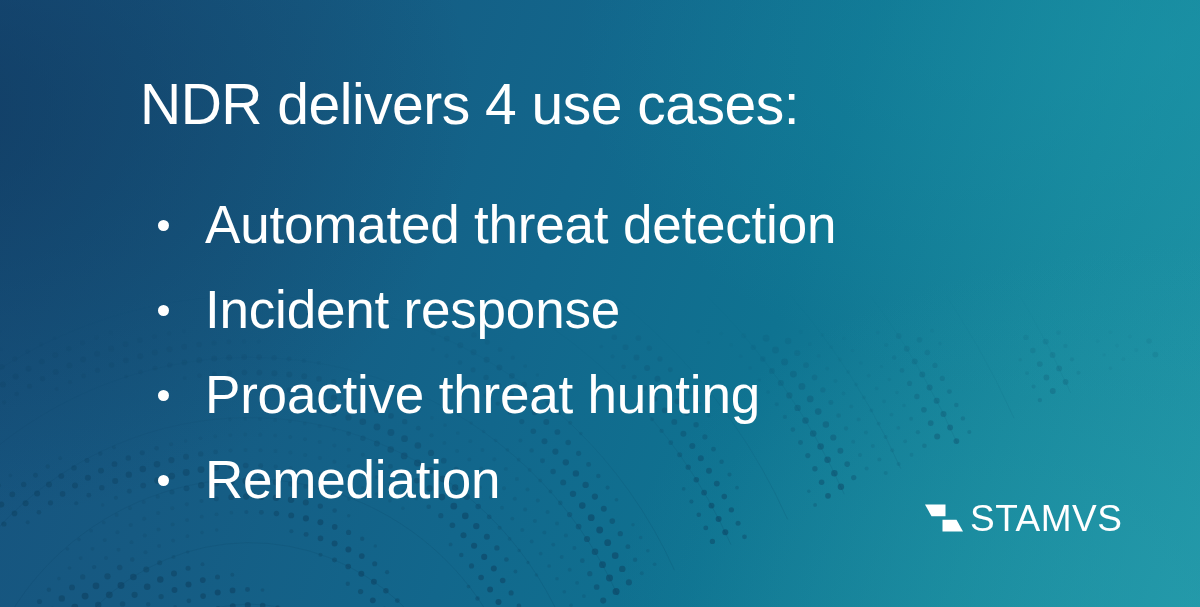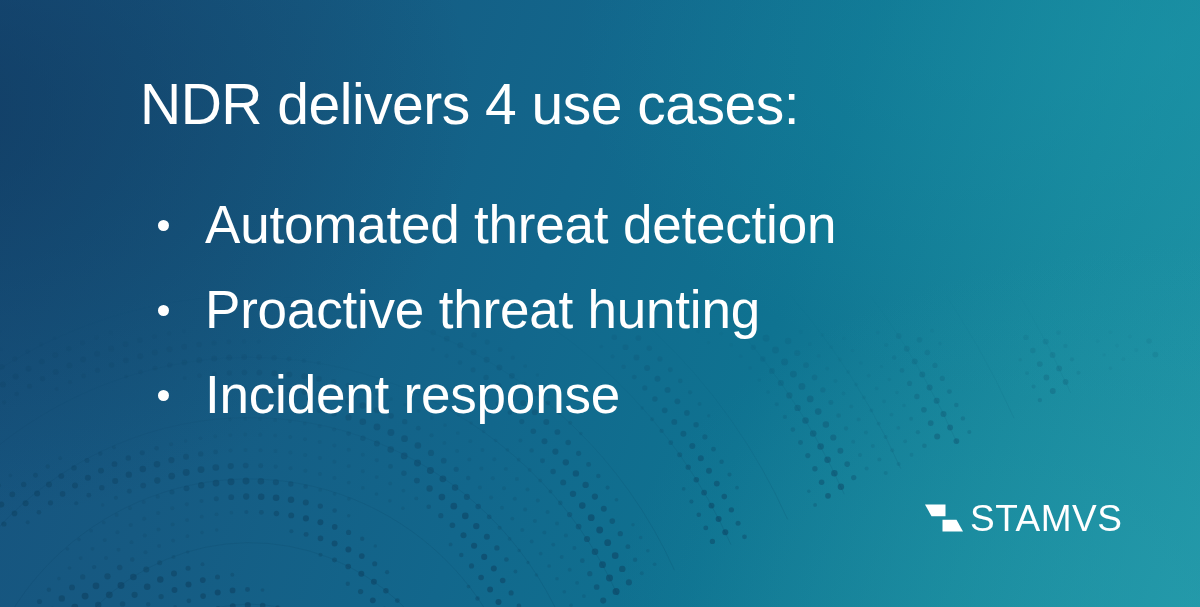--- a/index.html
+++ b/index.html
@@ -948,25 +948,29 @@
 
     <div class="slide-title">NDR delivers 4 use cases:</div>
 
     <ul class="bullet-list">
       <li class="bullet-item">
         <span class="bullet-dot"></span>
         <span class="bullet-text">Automated threat detection</span>
       </li>
       <li class="bullet-item">
         <span class="bullet-dot"></span>
+        <span class="bullet-text">Incident response</span>
+      </li>
+      <li class="bullet-item">
+        <span class="bullet-dot"></span>
         <span class="bullet-text">Proactive threat hunting</span>
       </li>
       <li class="bullet-item">
         <span class="bullet-dot"></span>
-        <span class="bullet-text">Incident response</span>
+        <span class="bullet-text">Remediation</span>
       </li>
     </ul>
 
     <div class="logo">
       <div class="logo-row">
         <span class="logo-mark">
           <svg viewBox="0 0 38 30" xmlns="http://www.w3.org/2000/svg" aria-hidden="true">
             <path d="M0 1.5 L20.5 1.5 L20.5 13.2 L6.5 13.2 Z" fill="#ffffff"></path>
             <path d="M38 28.5 L17.5 28.5 L17.5 16.8 L31.5 16.8 Z" fill="#ffffff"></path>
           </svg>

